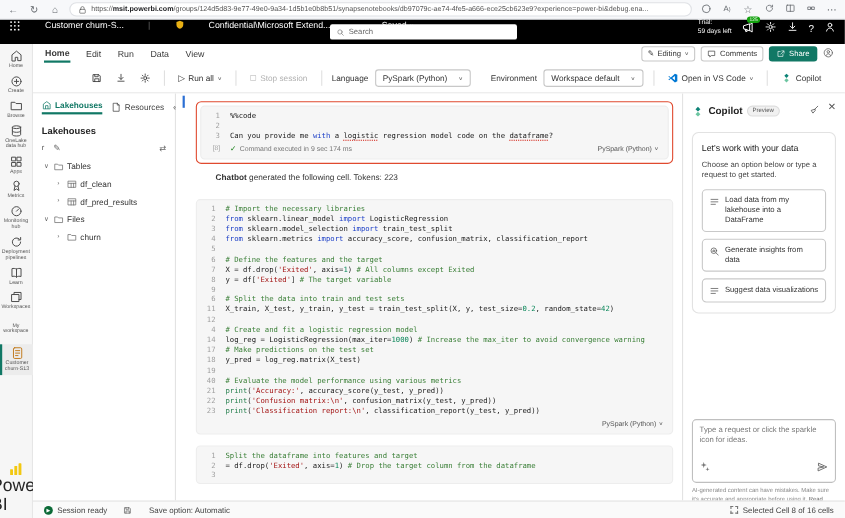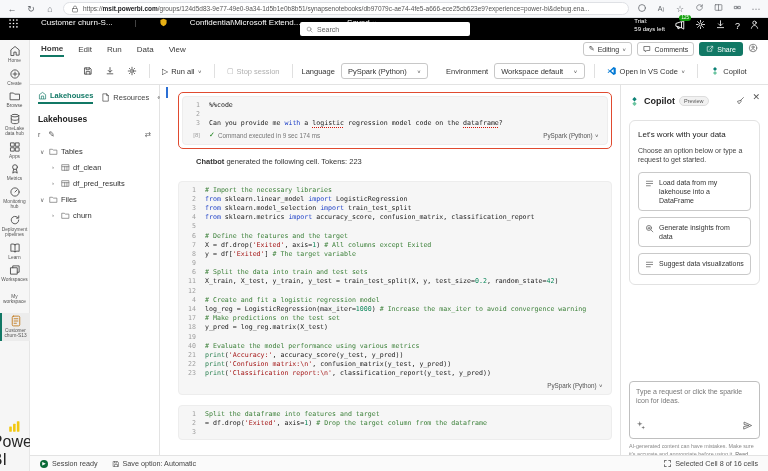--- a/index.html
+++ b/index.html
@@ -644,21 +644,21 @@
   <div id="cp-disclaimer">
     <span>AI-generated content can have mistakes. Make sure it's accurate and appropriate before using it. </span><span class="lnk">Read preview terms</span>
   </div>
 </div>
 
 <div id="statusbar">
   <span style="display:flex;align-items:center;gap:4px">
     <span class="sdot">▶</span>
     <span>Session ready</span>
     </span>
-  <span style="display:flex;align-items:center;gap:3px">
+  <span style="display:flex;align-items:center;gap:16px">
     <svg width="8" height="8" viewBox="0 0 16 16" style="color:#555">
         <path d="M3 3h8l2 2v8H3z"></path>
         <path d="M5 3v3h5V3M5 13V9h6v4"></path>
       </svg>
     <span>Save option: Automatic</span>
     </span>
   <span id="status-right">
     <span class="dashed-sq"></span>
     <span>Selected Cell 8 of 16 cells</span>
     </span>

